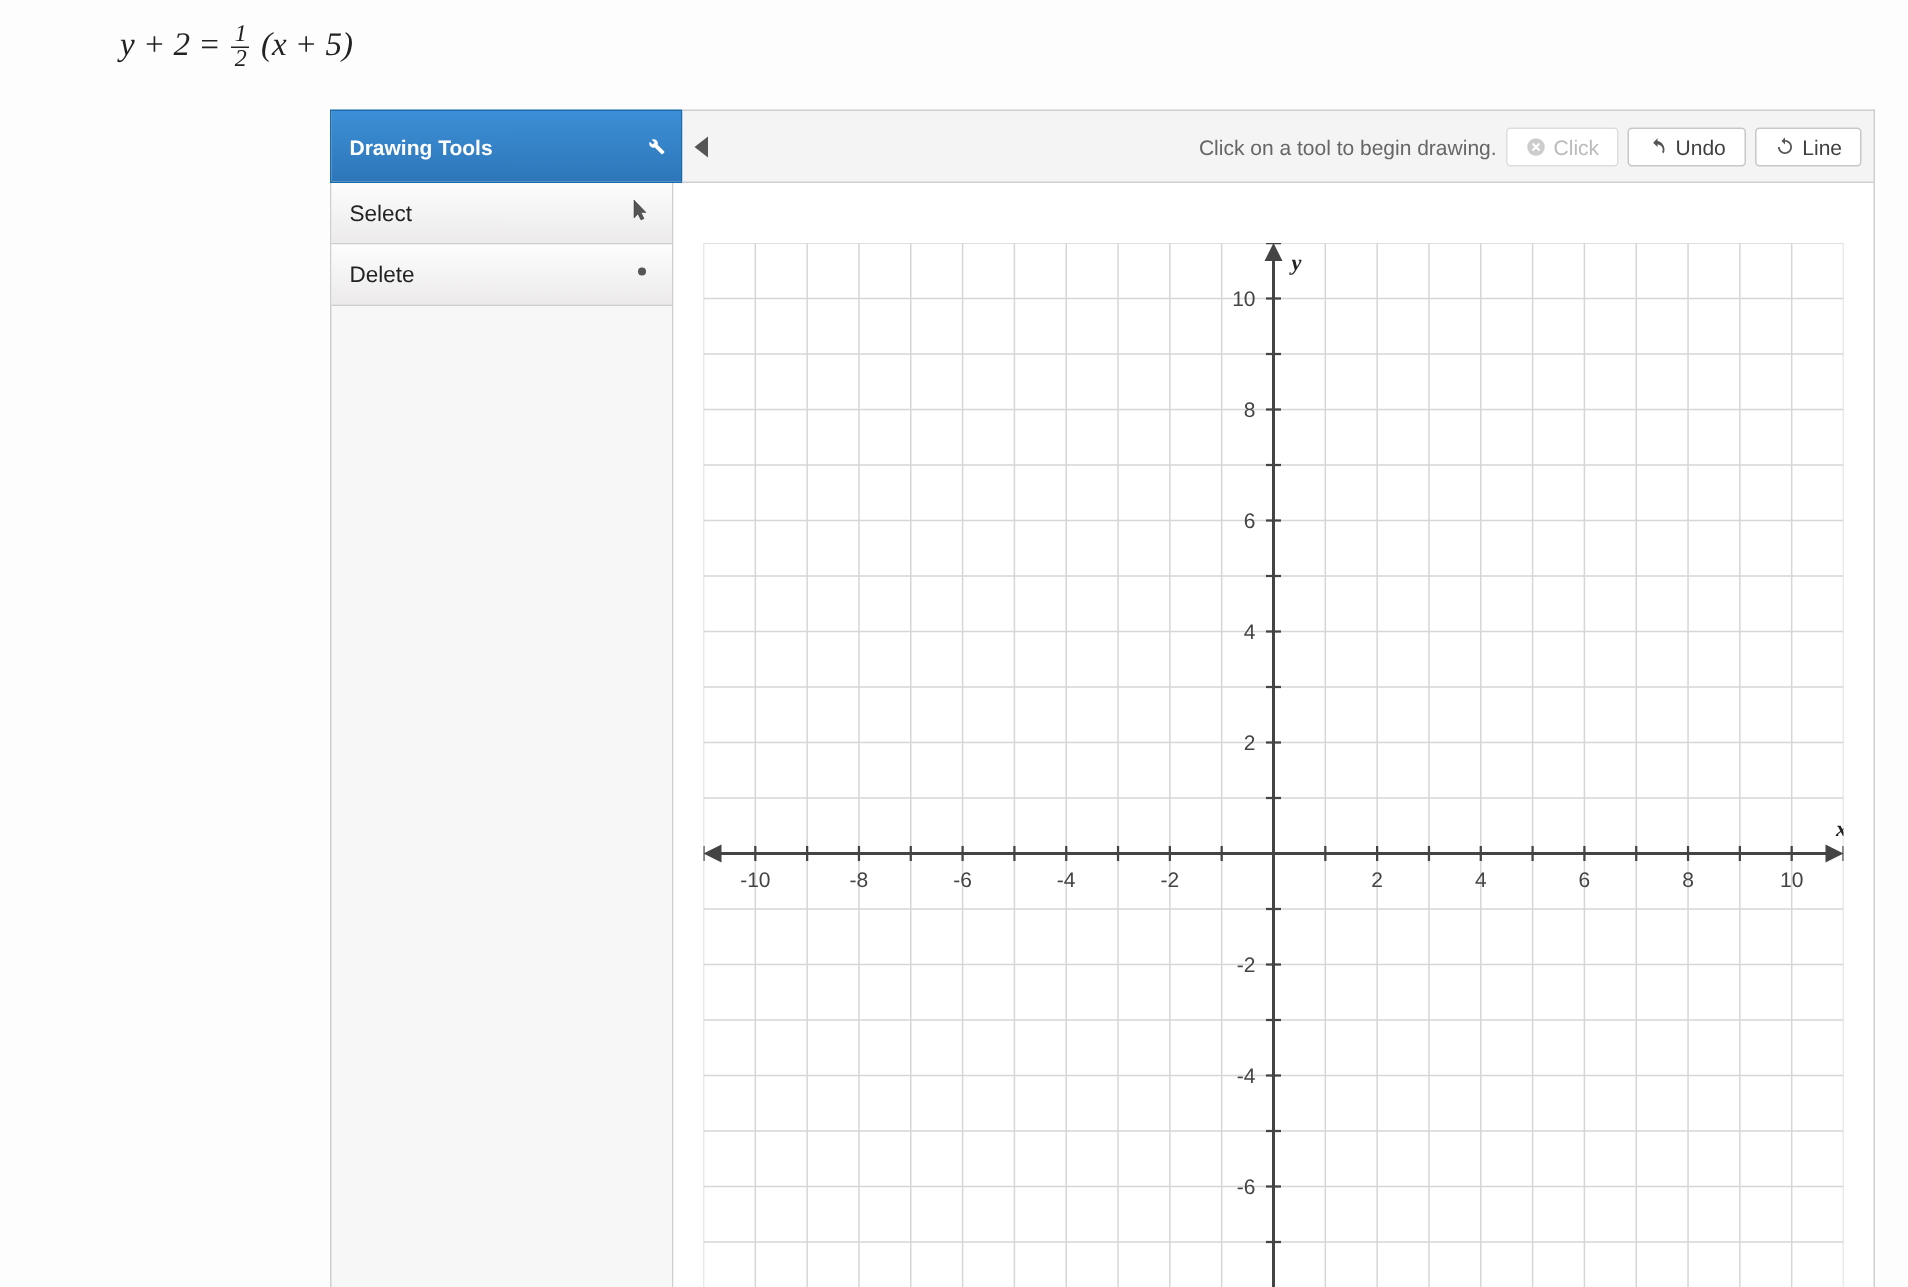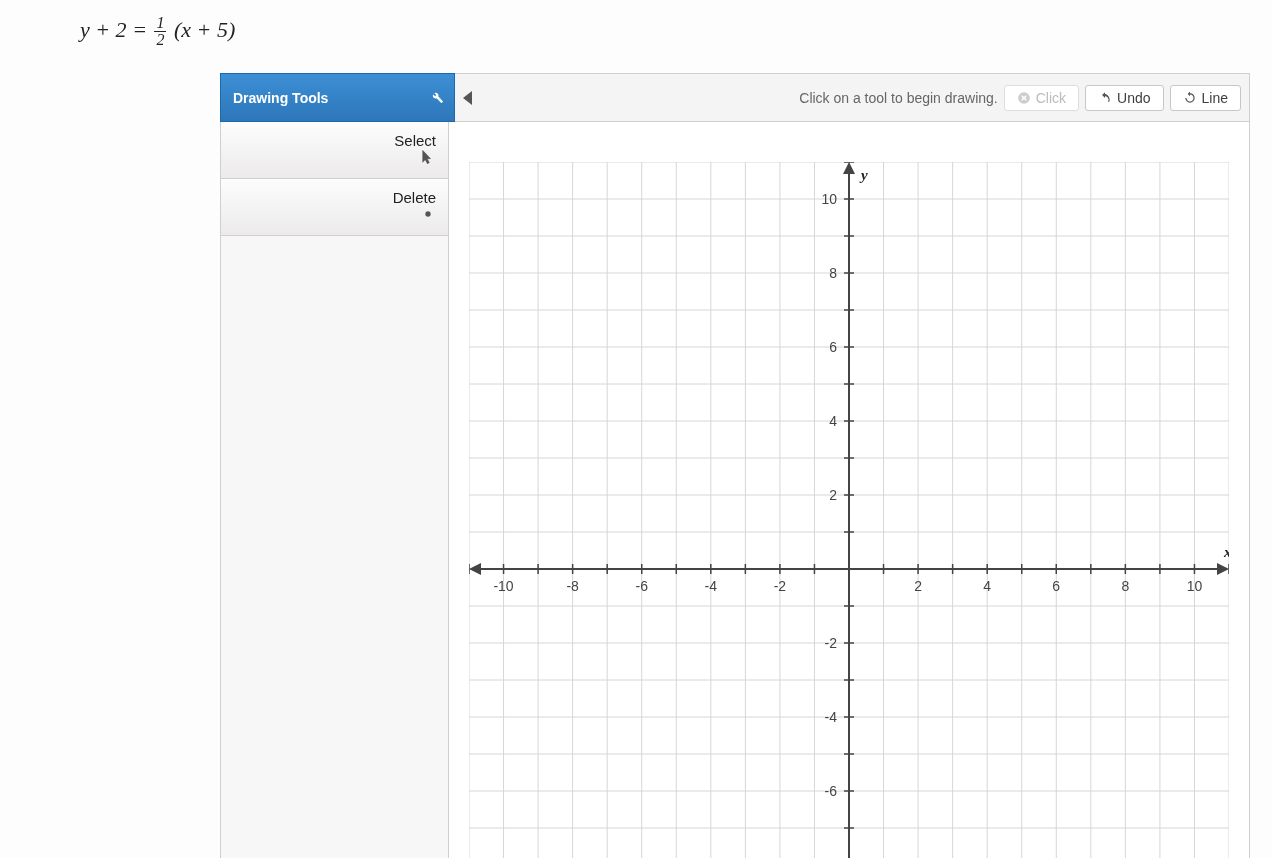--- a/index.html
+++ b/index.html
@@ -89,29 +89,28 @@
       min-height: 757px;
     }
     .tool-list {
       width:235px;
       border-left:1px solid #cfcfcf;
       border-right:1px solid #cfcfcf;
       background:#f7f7f7;
     }
     .tool-item {
       display:flex;
-      align-items:flex-end;
+      align-items:center;
       justify-content:space-between;
       padding:10px 12px;
       border-bottom:1px solid #cfcfcf;
       background: linear-gradient(#fdfdfd,#eceaea);
       color:#222;
       font-size:15px;
       cursor:pointer;
-      flex-direction:column;
     }
     .tool-item .tool-icon svg { width:16px; height:16px; }
     .graph-area {
       flex:1;
       background:#fff;
       border-right:1px solid #cfcfcf;
       border-bottom:1px solid #cfcfcf;
       padding: 40px 20px 0 20px;
       display:flex;
       justify-content:center;

